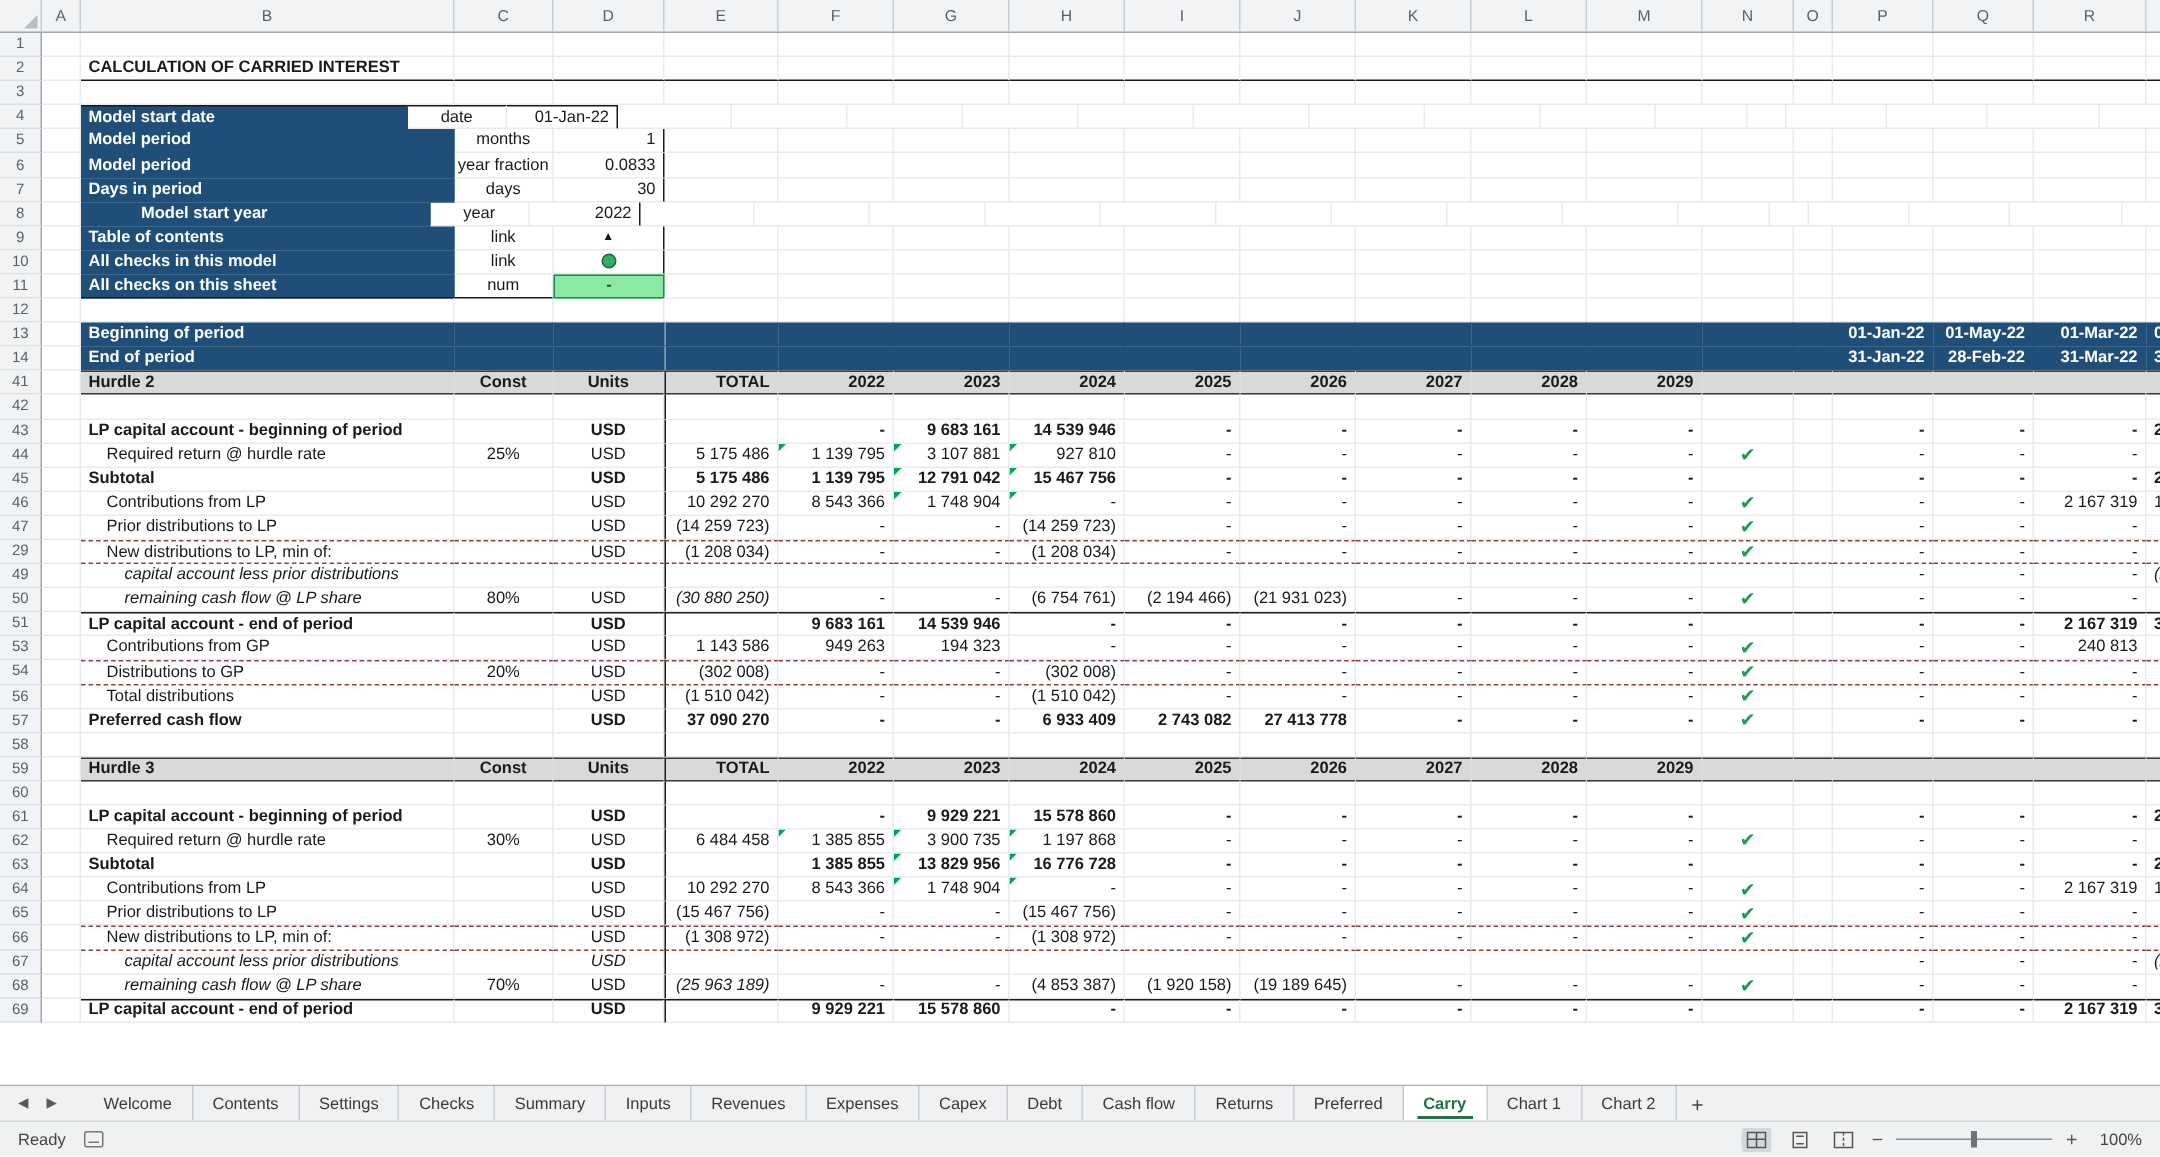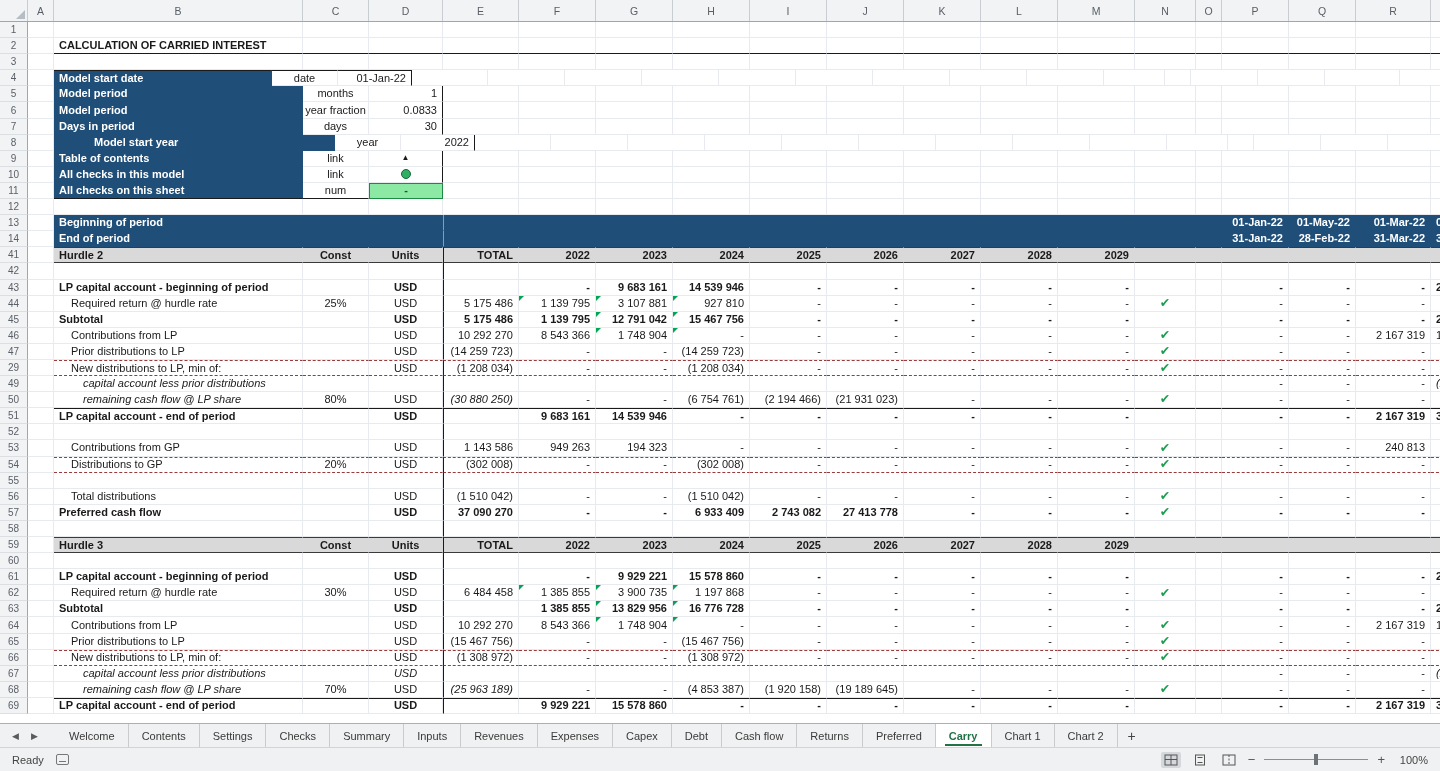--- a/index.html
+++ b/index.html
@@ -275,21 +275,21 @@
           <div class="cell cN al-c" style="width: 61px;"></div>
           <div class="cell cO al-c" style="width: 26px;"></div>
           <div class="cell cP al-r" style="width: 67px;"></div>
           <div class="cell cQ al-r" style="width: 67px;"></div>
           <div class="cell cR al-r" style="width: 75px;"></div>
           <div class="cell cS al-l" style="width: 72px;"></div>
         </div>
         <div class="row">
           <div class="gut">8</div>
           <div class="cell cA al-l" style="width: 26px;"></div>
-          <div class="cell cB blue al-l" style="width: 281px; padding-left: 40px;">
+          <div class="cell cB blue al-l" style="width: 233px; padding-left: 40px;">
             <span class="txt b">Model start year</span>
           </div>
           <div class="cell cC al-c" style="width: 66px;">
             <span class="txt">year</span>
           </div>
           <div class="cell cD brd al-r" style="width: 74px;">
             <span class="txt">2022</span>
           </div>
           <div class="cell cE al-r" style="width: 76px;"></div>
           <div class="cell cF al-r" style="width: 77px;"></div>
@@ -989,42 +989,20 @@
             <span class="txt b">-</span>
           </div>
           <div class="cell cR btk al-r" style="width: 75px;">
             <span class="txt b">2 167 319</span>
           </div>
           <div class="cell cS btk al-l" style="width: 72px;">
             <span class="txt b">3</span>
           </div>
         </div>
         <div class="row sec">
-          <div class="gut">52</div>
-          <div class="cell cA al-l" style="width: 26px;"></div>
-          <div class="cell cB al-l" style="width: 249px;"></div>
-          <div class="cell cC al-c" style="width: 66px;"></div>
-          <div class="cell cD al-c" style="width: 74px;"></div>
-          <div class="cell cE al-r" style="width: 76px;"></div>
-          <div class="cell cF al-r" style="width: 77px;"></div>
-          <div class="cell cG al-r" style="width: 77px;"></div>
-          <div class="cell cH al-r" style="width: 77px;"></div>
-          <div class="cell cI al-r" style="width: 77px;"></div>
-          <div class="cell cJ al-r" style="width: 77px;"></div>
-          <div class="cell cK al-r" style="width: 77px;"></div>
-          <div class="cell cL al-r" style="width: 77px;"></div>
-          <div class="cell cM al-r" style="width: 77px;"></div>
-          <div class="cell cN al-c" style="width: 61px;"></div>
-          <div class="cell cO al-c" style="width: 26px;"></div>
-          <div class="cell cP al-r" style="width: 67px;"></div>
-          <div class="cell cQ al-r" style="width: 67px;"></div>
-          <div class="cell cR al-r" style="width: 75px;"></div>
-          <div class="cell cS al-l" style="width: 72px;"></div>
-        </div>
-        <div class="row sec">
           <div class="gut">53</div>
           <div class="cell cA al-l" style="width: 26px;"></div>
           <div class="cell cB al-l ind1" style="width: 249px;">
             <span class="txt">Contributions from GP</span>
           </div>
           <div class="cell cC al-c" style="width: 66px;"></div>
           <div class="cell cD al-c" style="width: 74px;">
             <span class="txt">USD</span>
           </div>
           <div class="cell cE al-r" style="width: 76px;">
@@ -1115,42 +1093,20 @@
           <div class="cell cP dsh al-r" style="width: 67px;">
             <span class="txt">-</span>
           </div>
           <div class="cell cQ dsh al-r" style="width: 67px;">
             <span class="txt">-</span>
           </div>
           <div class="cell cR dsh al-r" style="width: 75px;">
             <span class="txt">-</span>
           </div>
           <div class="cell cS dsh al-l" style="width: 72px;"></div>
-        </div>
-        <div class="row sec">
-          <div class="gut">55</div>
-          <div class="cell cA al-l" style="width: 26px;"></div>
-          <div class="cell cB al-l" style="width: 249px;"></div>
-          <div class="cell cC al-c" style="width: 66px;"></div>
-          <div class="cell cD al-c" style="width: 74px;"></div>
-          <div class="cell cE al-r" style="width: 76px;"></div>
-          <div class="cell cF al-r" style="width: 77px;"></div>
-          <div class="cell cG al-r" style="width: 77px;"></div>
-          <div class="cell cH al-r" style="width: 77px;"></div>
-          <div class="cell cI al-r" style="width: 77px;"></div>
-          <div class="cell cJ al-r" style="width: 77px;"></div>
-          <div class="cell cK al-r" style="width: 77px;"></div>
-          <div class="cell cL al-r" style="width: 77px;"></div>
-          <div class="cell cM al-r" style="width: 77px;"></div>
-          <div class="cell cN al-c" style="width: 61px;"></div>
-          <div class="cell cO al-c" style="width: 26px;"></div>
-          <div class="cell cP al-r" style="width: 67px;"></div>
-          <div class="cell cQ al-r" style="width: 67px;"></div>
-          <div class="cell cR al-r" style="width: 75px;"></div>
-          <div class="cell cS al-l" style="width: 72px;"></div>
         </div>
         <div class="row sec">
           <div class="gut">56</div>
           <div class="cell cA al-l" style="width: 26px;"></div>
           <div class="cell cB al-l ind1" style="width: 249px;">
             <span class="txt">Total distributions</span>
           </div>
           <div class="cell cC al-c" style="width: 66px;"></div>
           <div class="cell cD al-c" style="width: 74px;">
             <span class="txt">USD</span>

